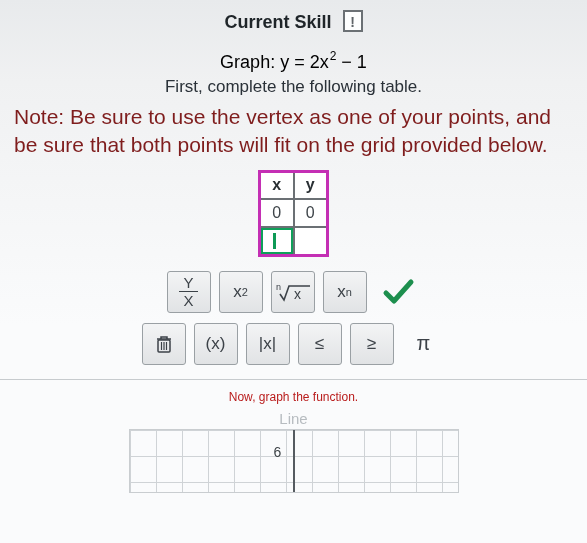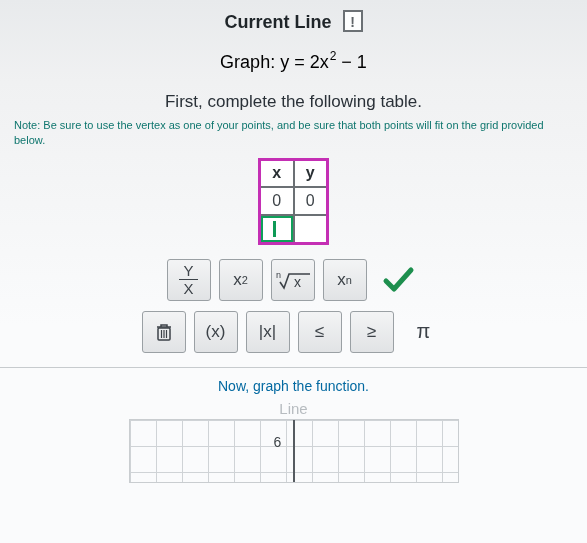--- a/index.html
+++ b/index.html
@@ -44,28 +44,28 @@
     font-size: 18px;
     color: #000000;
   }
   .formula .sup {
     font-size: 12px;
     vertical-align: 8px;
     margin-left: 1px;
   }
   .instr {
     text-align: center;
-    margin: 19px 16px 4px;
+    margin: 4px 16px 4px;
     font-size: 17px;
     color: #2a3138;
   }
   .note {
     margin: 6px 14px 10px;
-    font-size: 11px;
-    color: #0f766e;
+    font-size: 21px;
+    color: #7f1d1d;
     line-height: 1.35;
   }
 
   .xy-wrap {
     display: flex;
     justify-content: center;
     margin: 4px 0 14px;
   }
   .xy-table {
     border: 3px solid #c42fb4;
@@ -141,22 +141,22 @@
   .root svg { display:block; }
 
   .divider {
     height: 1px;
     background: #c7cbce;
     margin: 14px 0 10px;
   }
 
   .now-graph {
     text-align: center;
-    font-size: 14px;
-    color: #0369a1;
+    font-size: 12px;
+    color: #b91c1c;
     margin: 10px 0 6px;
   }
   .line-label {
     text-align: center;
     color: #b7bcc0;
     font-size: 15px;
     margin-bottom: 2px;
   }
 
   .grid-wrap {
@@ -187,21 +187,21 @@
     left: calc(50% - 20px);
     top: 14px;
     font-size: 14px;
     color: #3e4448;
   }
 </style>
 </head>
 <body>
 
 <div class="header">
-  <span>Current Line</span>
+  <span>Current Skill</span>
   <span class="skill-icon"></span>
 </div>
 
 <div class="formula">
   <span>Graph: y = 2x</span><span class="sup">2</span><span> − 1</span>
 </div>
 
 <div class="instr">First, complete the following table.</div>
 <div class="note">Note: Be sure to use the vertex as one of your points, and be sure that both points will fit on the grid provided below.</div>
 

